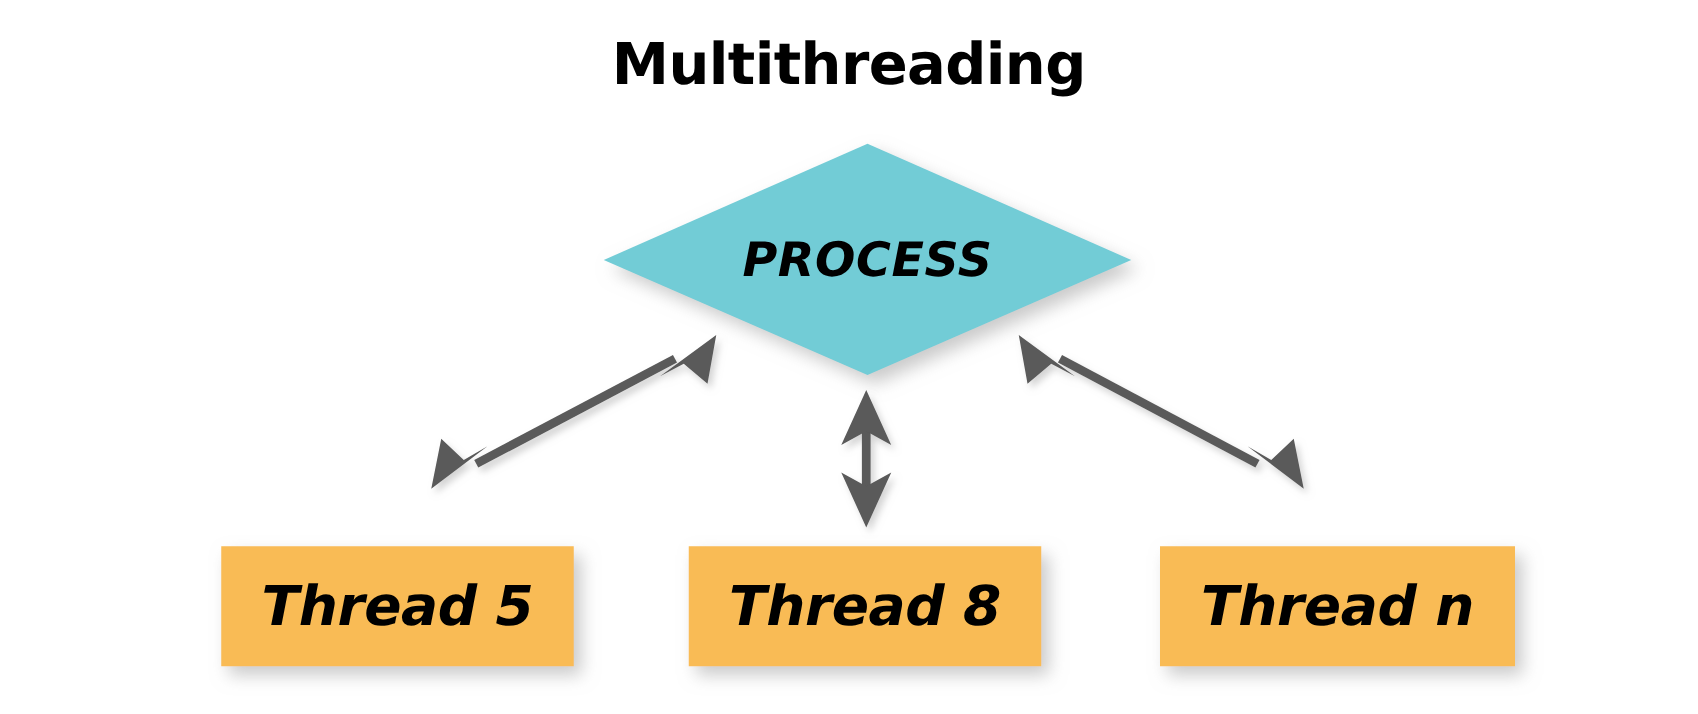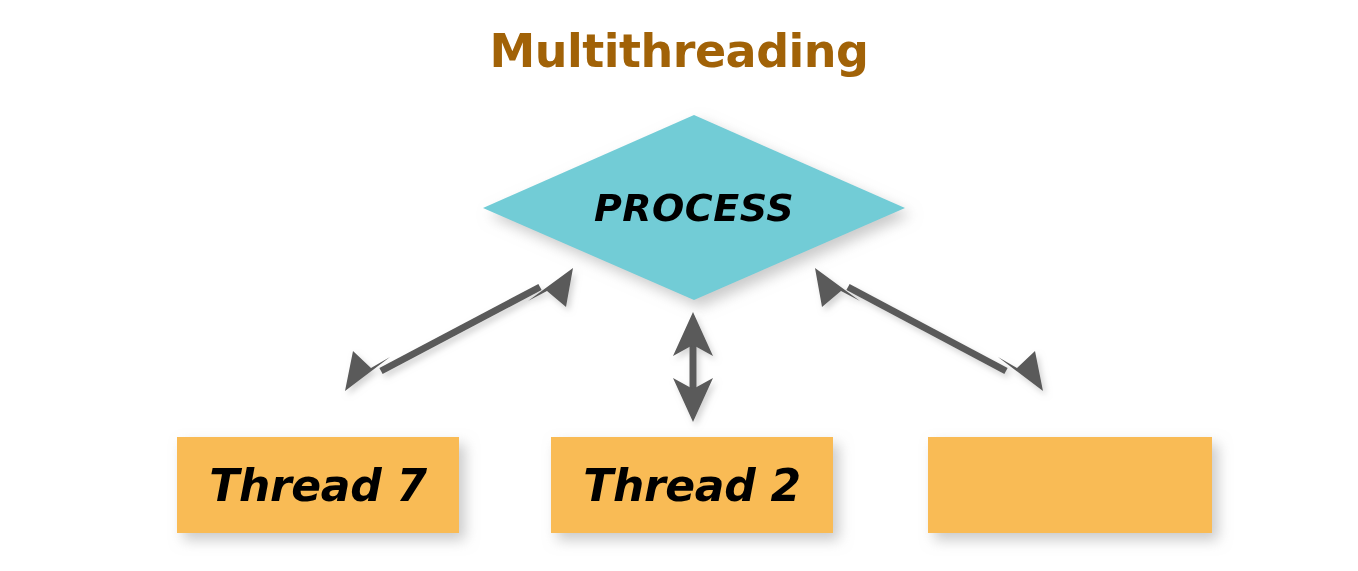--- a/index.html
+++ b/index.html
@@ -21,21 +21,21 @@
   
   #diagram-title {
     position: absolute;
     left: 0;
     top: 26px;
     width: 1358px;
     text-align: center;
     font-size: 46px;
     font-weight: bold;
     letter-spacing: -0.5px;
-    color: #a16207;
+    color: #000000;
     line-height: 1.1;
     white-space: nowrap;
     user-select: none;
   }
 
   
   #stage {
     position: absolute;
     left: 0;
     top: 0;
@@ -115,18 +115,19 @@
       <line x1="848" y1="287" x2="1006" y2="371" stroke="#5a5a5a" stroke-width="7" stroke-linecap="butt"></line>
 
       <polygon points="815,268 822,307 841,291 860,301" fill="#5a5a5a"></polygon>
 
       <polygon points="1043,391 1035,351 1017,368 998,357" fill="#5a5a5a"></polygon>
     </g>
   </svg>
 
   <div class="shape-label" id="process-label">PROCESS</div>
 
-  <div class="shape-label thread-label" id="thread-label-0">Thread 7</div>
+  <div class="shape-label thread-label" id="thread-label-0">Thread 5</div>
 
-  <div class="shape-label thread-label" id="thread-label-1">Thread 2</div>
+  <div class="shape-label thread-label" id="thread-label-1">Thread 8</div>
 
+  <div class="shape-label thread-label" id="thread-label-2">Thread n</div>
 
 </div>
 
 </body></html>

